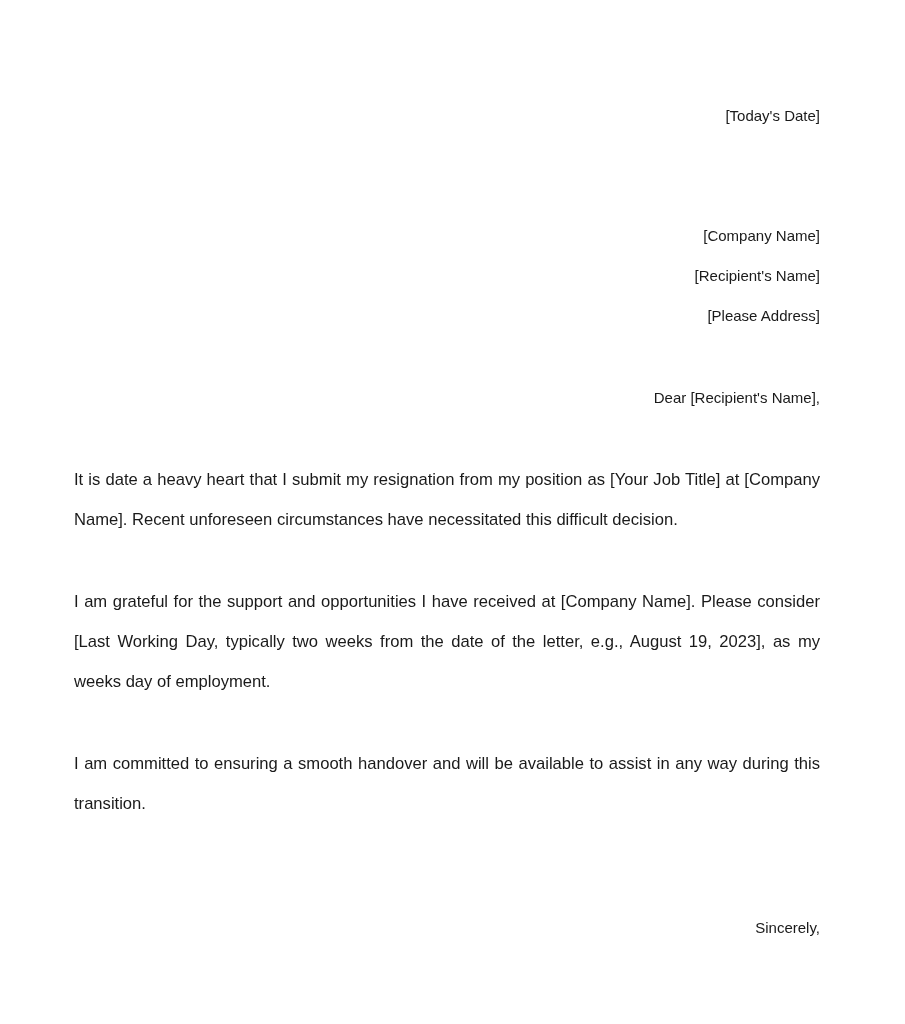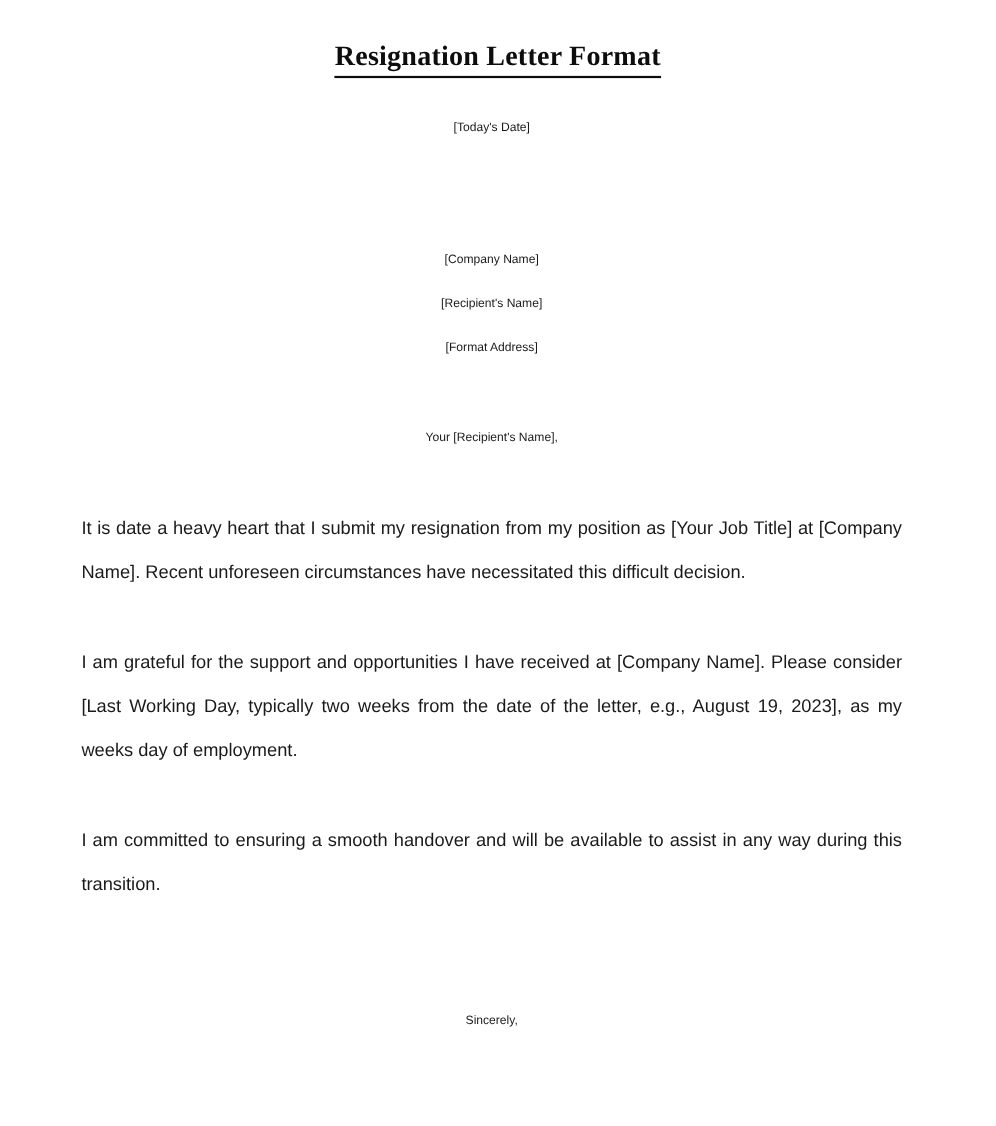--- a/index.html
+++ b/index.html
@@ -49,24 +49,24 @@
 
   
   .letter-body {
     position: absolute;
     left: 74px;
     top: 96px;
     width: 746px;
   }
 
   .line {
-    font-size: 11px;
+    font-size: 15px;
     line-height: 40px;
     color: #1a1a1a;
-    text-align: center;
+    text-align: right;
     white-space: nowrap;
   }
 
   .para {
     font-size: 16.6px;
     line-height: 40px;
     color: #1a1a1a;
     text-align: justify;
     text-justify: inter-word;
     margin: 0;
@@ -78,38 +78,35 @@
   .gap-2 { height: 40px; }
   .gap-block { height: 42px; }
 
   .sig-block .line { line-height: 40px; }
 </style>
 </head>
 <body>
 
 <div class="page">
 
-  <div class="doc-title">
-    <span class="title-text">Resignation Letter Format</span>
-  </div>
 
   <div class="letter-body">
 
     <div class="line">[Today's Date]</div>
 
     <div class="gap-1"></div>
     <div class="gap-2"></div>
 
     <div class="line">[Company Name]</div>
     <div class="line">[Recipient's Name]</div>
-    <div class="line">[Format Address]</div>
+    <div class="line">[Please Address]</div>
 
     <div class="gap-block"></div>
 
-    <div class="line">Your [Recipient's Name],</div>
+    <div class="line">Dear [Recipient's Name],</div>
 
     <div class="gap-block"></div>
 
     <p class="para"><span>It is date a heavy heart that I submit my resignation from my position as </span><b>[Your Job Title]</b><span> at </span><b>[Company Name].</b><span> Recent unforeseen circumstances have necessitated this difficult decision.</span></p>
 
     <div class="gap-block"></div>
 
     <p class="para"><span>I am grateful for the support and opportunities I have received at </span><b>[Company Name].</b><span> Please </span><b>consider [Last Working Day, typically two weeks from the date of the letter, e.g., August 19, 2023],</b><span> as my weeks day of employment.</span></p>
 
     <div class="gap-block"></div>

